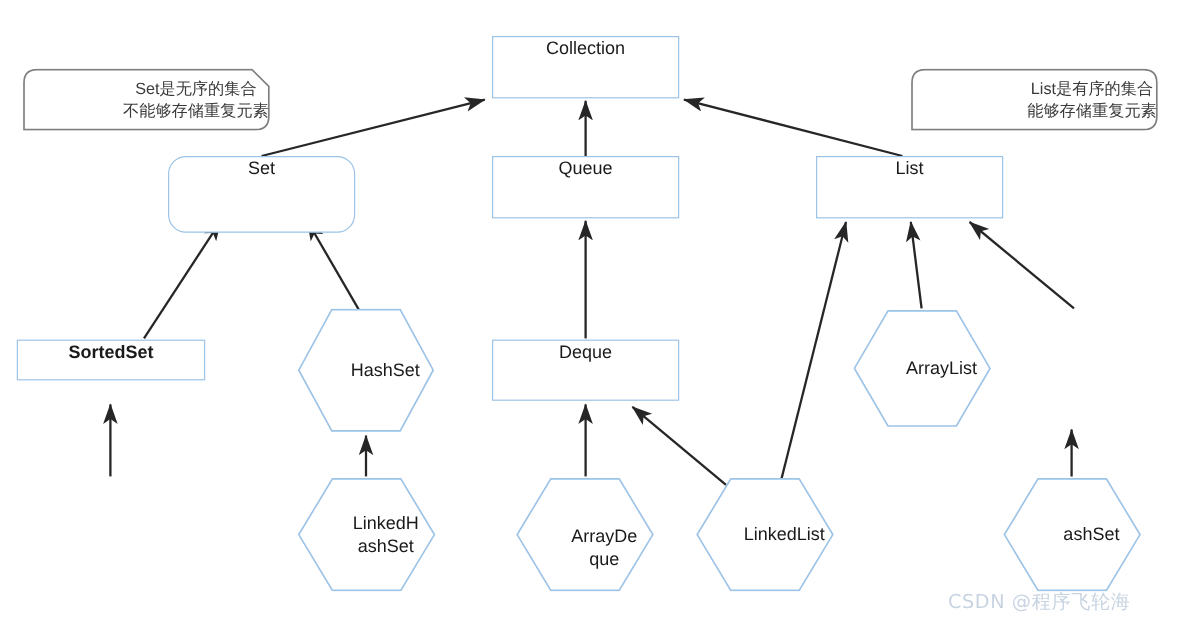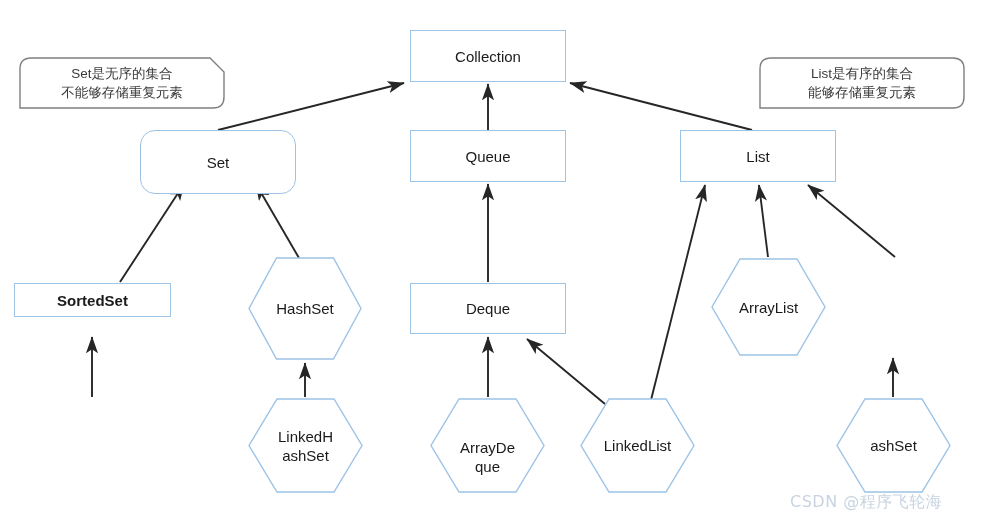--- a/index.html
+++ b/index.html
@@ -8,50 +8,50 @@
     background:#ffffff;
     font-family:"Liberation Sans","DejaVu Sans",sans-serif;
     overflow:hidden;
   }
   #canvas{position:relative;width:984px;height:521px;}
   svg#edges{position:absolute;left:0;top:0;width:984px;height:521px;}
 
   .node{
     position:absolute;
     box-sizing:border-box;
-    display:flex;align-items:center;justify-content:center;
+    display:flex;justify-content:center;
     text-align:center;
     color:#1a1a1a;
     font-size:15px;
     line-height:19px;
     white-space:pre-line;
   }
   .rect{
     border:1px solid #9DC3E6;
     background:#ffffff;
   }
   .hexwrap{position:absolute;}
   .hexwrap svg{position:absolute;left:0;top:0;}
   .hexwrap .hexlabel{
-    position:absolute;left:0;top:0;width:100%;height:100%;
+    position:absolute;left:16px;top:0;width:100%;height:100%;
     display:flex;align-items:center;justify-content:center;
     text-align:center;color:#1a1a1a;font-size:15px;line-height:19px;
     white-space:pre-line;
   }
 
   .note{
     position:absolute;
     box-sizing:border-box;
     background:#ffffff;
     color:#3a3a3a;
     font-size:13.5px;
     line-height:19px;
     text-align:center;
     white-space:pre-line;
-    display:flex;align-items:center;justify-content:center;
+    display:flex;align-items:center;justify-content:flex-end;
   }
   .note .noteinner{position:relative;z-index:2;padding:0 6px;}
   .note svg{position:absolute;left:0;top:0;z-index:1;}
 
   .watermark{
     position:absolute;
     color:#c8d4e2;
     font-size:16px;
     letter-spacing:.5px;
     white-space:nowrap;

